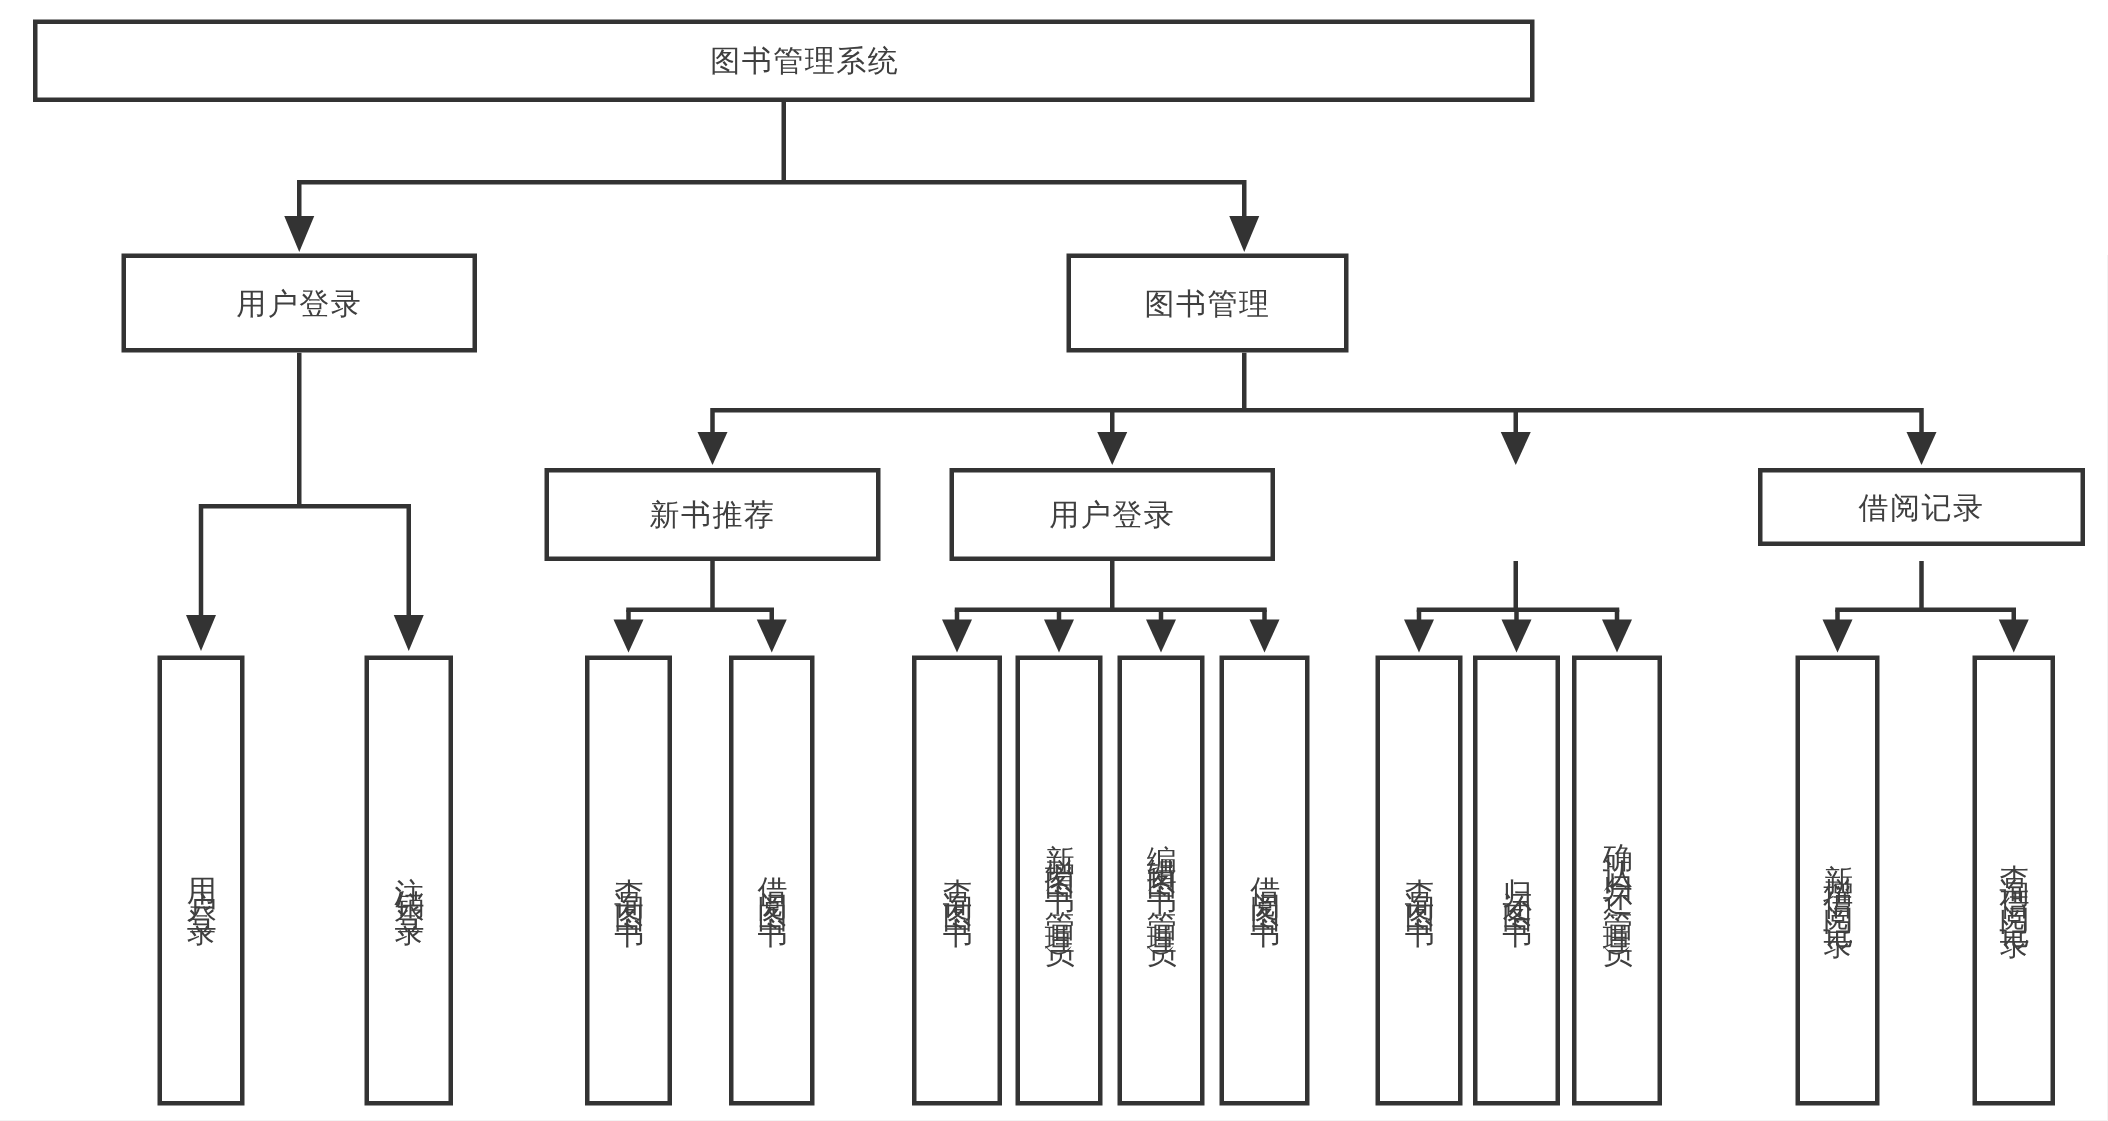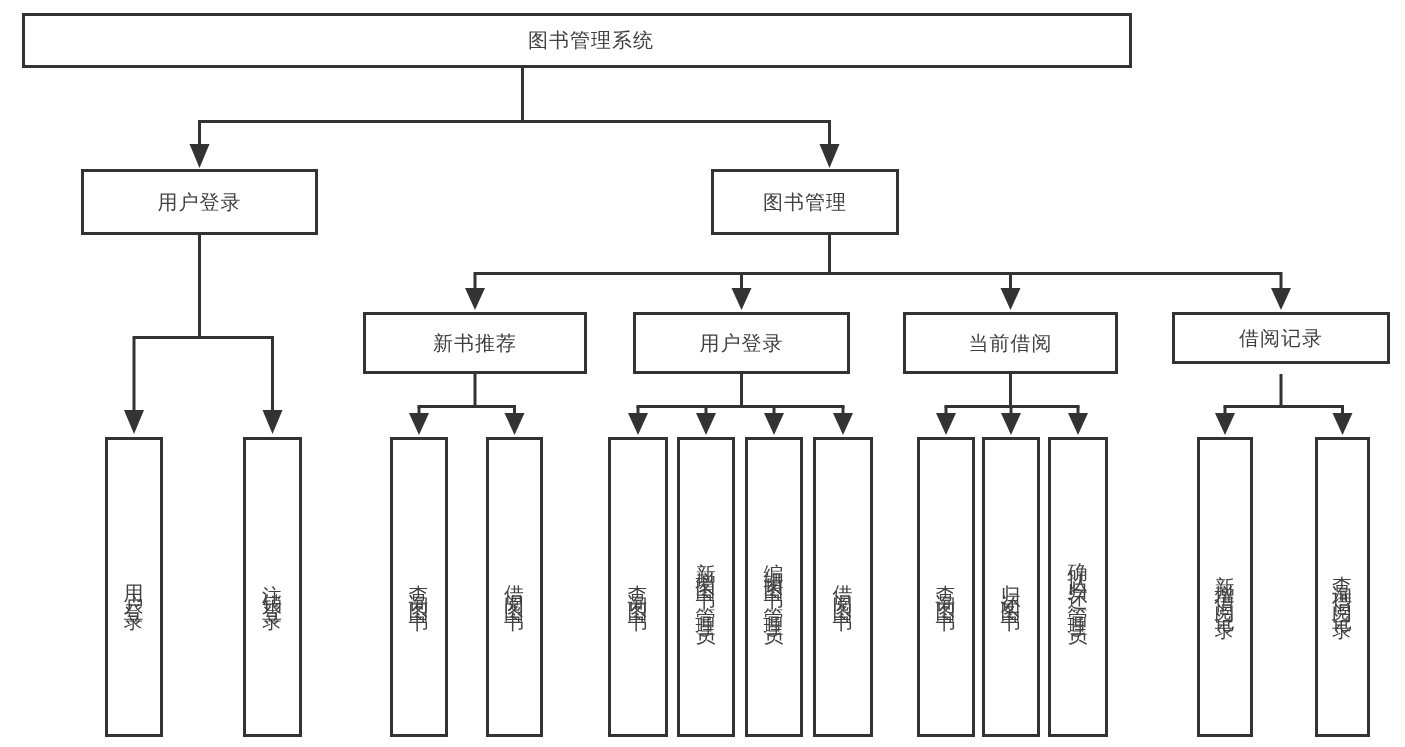--- a/index.html
+++ b/index.html
@@ -94,39 +94,36 @@
       <path d="M764 413 H784 L774 435 Z"></path>
       <path d="M833 413 H853 L843 435 Z"></path>
       <path d="M936 413 H956 L946 435 Z"></path>
       <path d="M1001 413 H1021 L1011 435 Z"></path>
       <path d="M1068 413 H1088 L1078 435 Z"></path>
       <path d="M1215 413 H1235 L1225 435 Z"></path>
       <path d="M1332.5 413 H1352.5 L1342.5 435 Z"></path>
     </g>
   </svg>
 
-  <div class="node" style="left:22px;top:13px;width:1110px;height:55px;padding-left:28px;">
+  <div class="node" style="left:22px;top:13px;width:1001px;height:55px;padding-left:28px;">
     <span>图书管理系统</span>
   </div>
 
   <div class="node" style="left:81px;top:169px;width:237px;height:66px;">
     <span>用户登录</span>
   </div>
   <div class="node" style="left:711px;top:169px;width:188px;height:66px;">
     <span>图书管理</span>
   </div>
 
   <div class="node" style="left:363px;top:312px;width:224px;height:62px;">
     <span>新书推荐</span>
   </div>
   <div class="node" style="left:633px;top:312px;width:217px;height:62px;">
     <span>用户登录</span>
-  </div>
-  <div class="node" style="left:903px;top:312px;width:215px;height:62px;">
-    <span>当前借阅</span>
   </div>
   <div class="node" style="left:1172px;top:312px;width:218px;height:52px;text-align:right;">
     <span>借阅记录</span>
   </div>
 
   <div class="leaf" style="left:105px;width:58px;">
     <span class="vtext">用户登录</span>
   </div>
   <div class="leaf" style="left:243px;width:59px;">
     <span class="vtext">注销登录</span>

